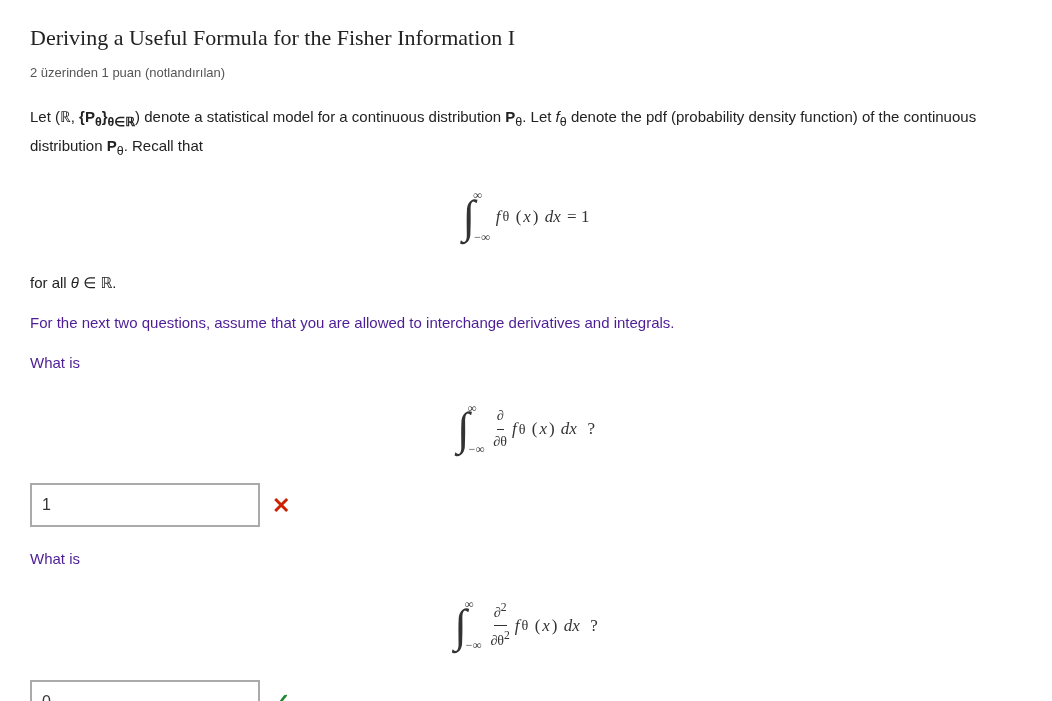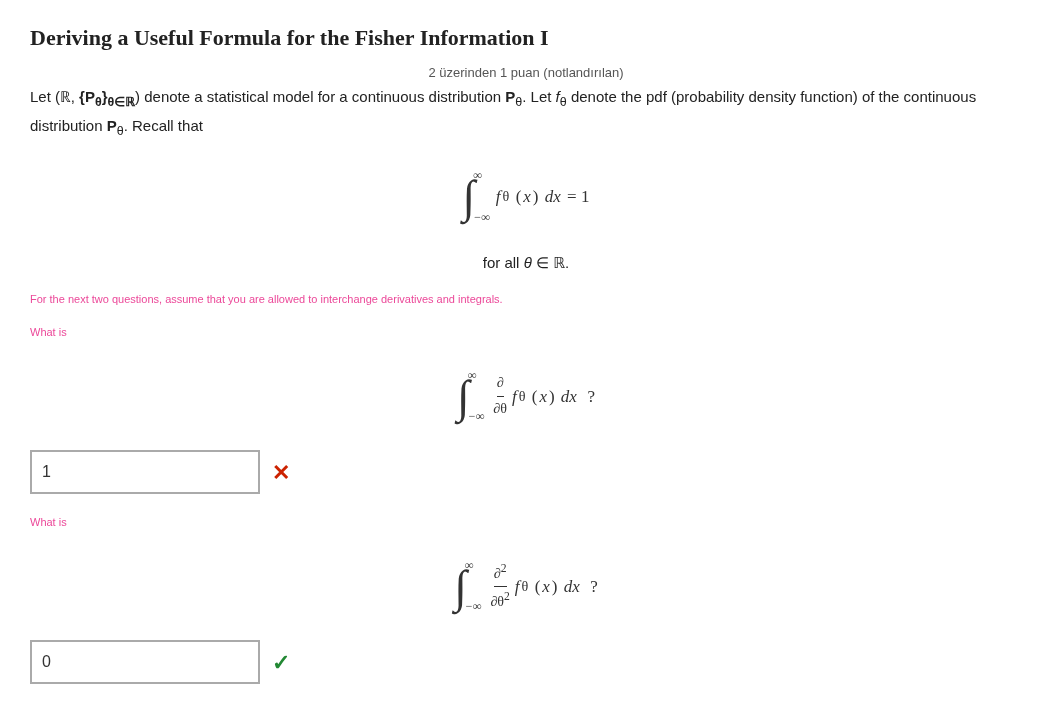--- a/index.html
+++ b/index.html
@@ -13,31 +13,31 @@
       background: #ffffff;
       color: #333333;
       font-size: 16px;
       line-height: 1.6;
       padding: 20px 30px;
       max-width: 1052px;
     }
 
     .page-title {
       font-size: 22px;
-      font-weight: bold;
+      font-weight: normal;
       color: #222;
       margin-bottom: 8px;
       border-bottom: none;
     }
 
     .subtitle {
       font-size: 13px;
       color: #555;
-      font-family: Arial, sans-serif;
-      text-align: center;
+      margin-bottom: 20px;
+      font-family: Arial, sans-serif;
     }
 
     .description {
       font-size: 15px;
       margin-bottom: 0;
       line-height: 1.7;
       font-family: Arial, sans-serif;
       color: #222;
     }
 
@@ -47,28 +47,27 @@
       align-items: center;
       margin: 24px 0;
       font-size: 18px;
     }
 
     .for-all-text {
       font-family: Arial, sans-serif;
       font-size: 15px;
       margin-bottom: 16px;
       color: #222;
-      text-align: center;
     }
 
     .question-intro {
       font-family: Arial, sans-serif;
-      font-size: 11px;
+      font-size: 15px;
       margin-bottom: 16px;
-      color: #ec4899;
+      color: #4c1d95;
     }
 
     .answer-row {
       display: flex;
       align-items: center;
       gap: 12px;
       margin-bottom: 20px;
       margin-top: 8px;
     }
 

